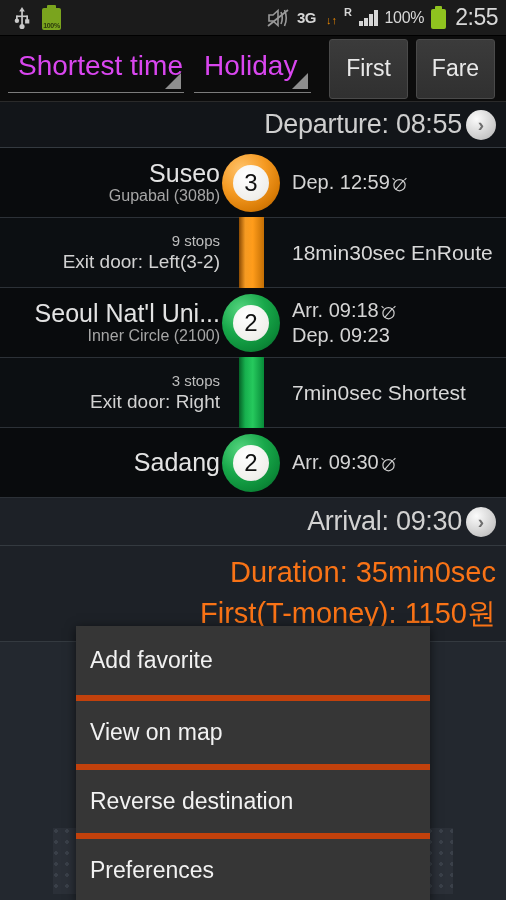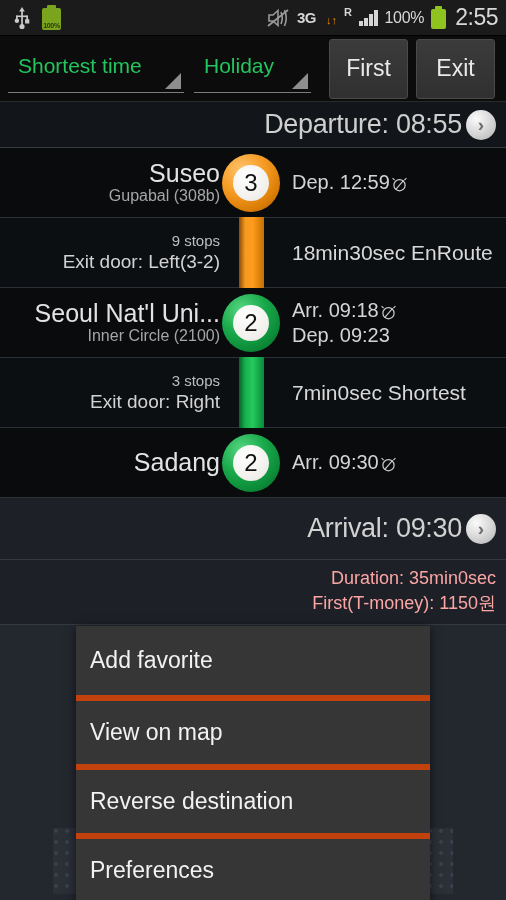--- a/index.html
+++ b/index.html
@@ -58,21 +58,21 @@
   .toolbar {
     position: absolute; top: 36px; left: 0; width: 506px; height: 66px;
     background: #0c0c0c;
     display: flex; align-items: center; padding: 0 8px;
     border-bottom: 1px solid #2a2a2a;
   }
   .spinner {
     position: relative; height: 48px; display: flex; align-items: center;
     border-bottom: 1px solid #7c7c7c; margin-right: 10px;
   }
-  .spinner .txt { font-size: 21px; color: #22c55e; padding: 0 26px 4px 10px; white-space: nowrap;}
+  .spinner .txt { font-size: 28px; color: #d946ef; padding: 0 26px 4px 10px; white-space: nowrap;}
   .spinner .tri {
     position: absolute; right: 3px; bottom: 3px;
     width: 0; height: 0;
     border-left: 16px solid transparent;
     border-bottom: 16px solid #8e8e8e;
   }
   .sp-shortest { width: 176px; }
   .sp-holiday { width: 117px; }
   .tbtn {
     width: 79px; height: 60px; margin-left: 8px;
@@ -129,27 +129,27 @@
     border-bottom: 1px solid #2c3137;
   }
   .seg-left { position: absolute; right: 286px; text-align: right; width: 240px; top: 50%; transform: translateY(-50%); }
   .seg-stops { font-size: 15px; color: #bdbdbd; line-height: 1.3; }
   .seg-door { font-size: 19px; color: #d2d2d2; line-height: 1.25; white-space: nowrap; }
   .seg-bar { position: absolute; left: 239px; top: -1px; width: 25px; height: 72px; }
   .seg-bar.orange { background: linear-gradient(90deg,#8a4a02,#f59a22 25%,#ff9c1a 55%,#c46f04); }
   .seg-bar.green  { background: linear-gradient(90deg,#056227,#17b04e 25%,#26c95d 55%,#078a38); }
   .seg-right { position: absolute; left: 292px; top: 50%; transform: translateY(-50%); font-size: 21px; color: #d9d9d9; white-space:nowrap;}
 
-  .band-foot { height: 62px; background: #1d2127; border-bottom: 1px solid #343a40;}
+  .band-foot { height: 48px; background: #1d2127; border-bottom: 1px solid #343a40;}
   .band-foot .htxt { font-size: 27px; color: #d2d2d2; letter-spacing: -0.3px; }
   .summary {
     background: #1d2127; border-bottom: 1px solid #343a40;
     padding: 6px 10px 8px 0; text-align: right;
   }
-  .summary div { font-size: 18px; color: #fca5a5; line-height: 1.4; }
+  .summary div { font-size: 29px; color: #f97316; line-height: 1.4; }
 
   
   .ad {
     position: absolute; left: 0; bottom: 0; width: 506px; height: 78px;
     background: #23282f; display: flex; align-items: center; justify-content: center;
   }
   .ad-inner {
     position: relative; width: 400px; height: 66px; overflow: hidden;
     background:
       radial-gradient(circle at 3px 3px, #3a4049 1.6px, transparent 1.8px) 0 0 / 11px 11px,
@@ -251,21 +251,21 @@
   <div class="toolbar">
     <div class="spinner sp-shortest">
       <span class="txt">Shortest time</span>
       <span class="tri"></span>
     </div>
     <div class="spinner sp-holiday">
       <span class="txt">Holiday</span>
       <span class="tri"></span>
     </div>
     <div class="tbtn">First</div>
-    <div class="tbtn">Exit</div>
+    <div class="tbtn">Fare</div>
   </div>
 
   <div class="route">
 
     <div class="band band-head">
       <span class="htxt">Departure: 08:55</span>
       <span class="arrow-btn">›</span>
     </div>
 
     <div class="station">

